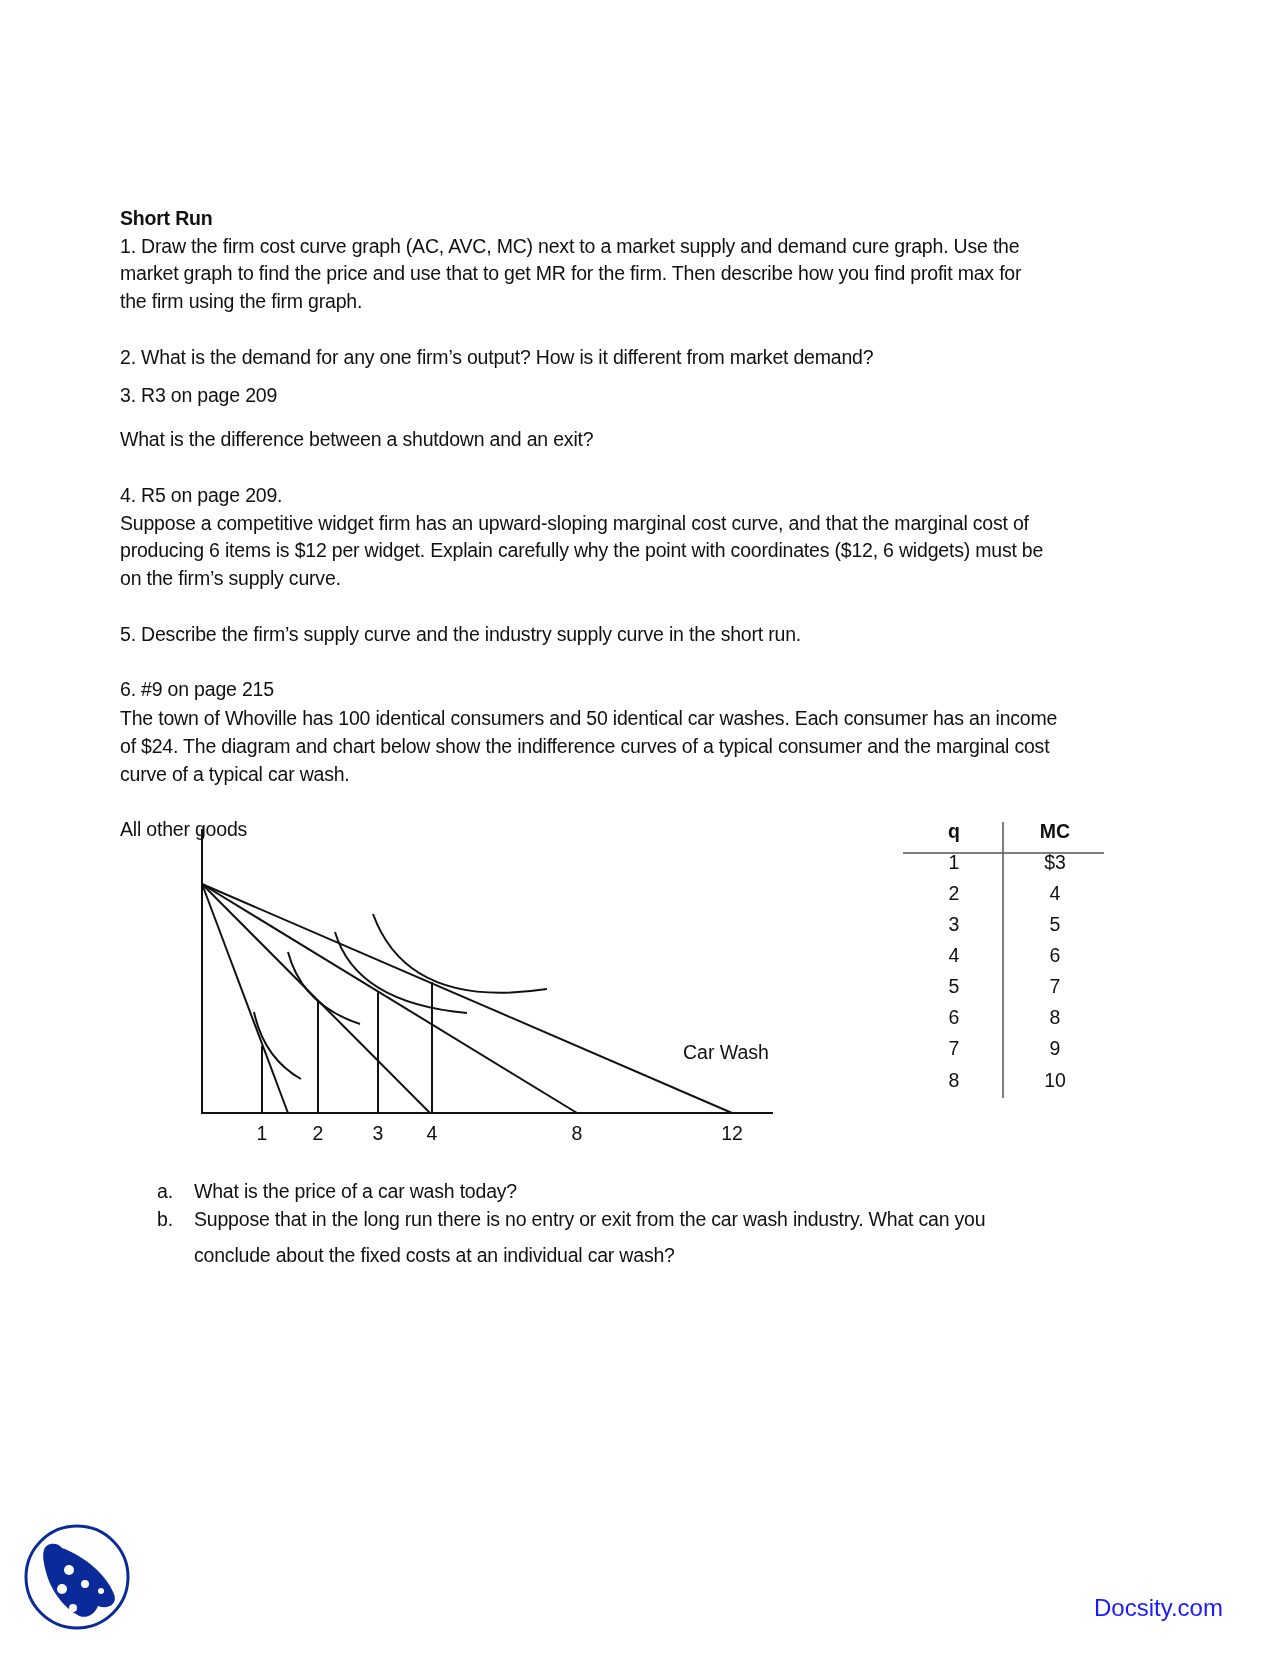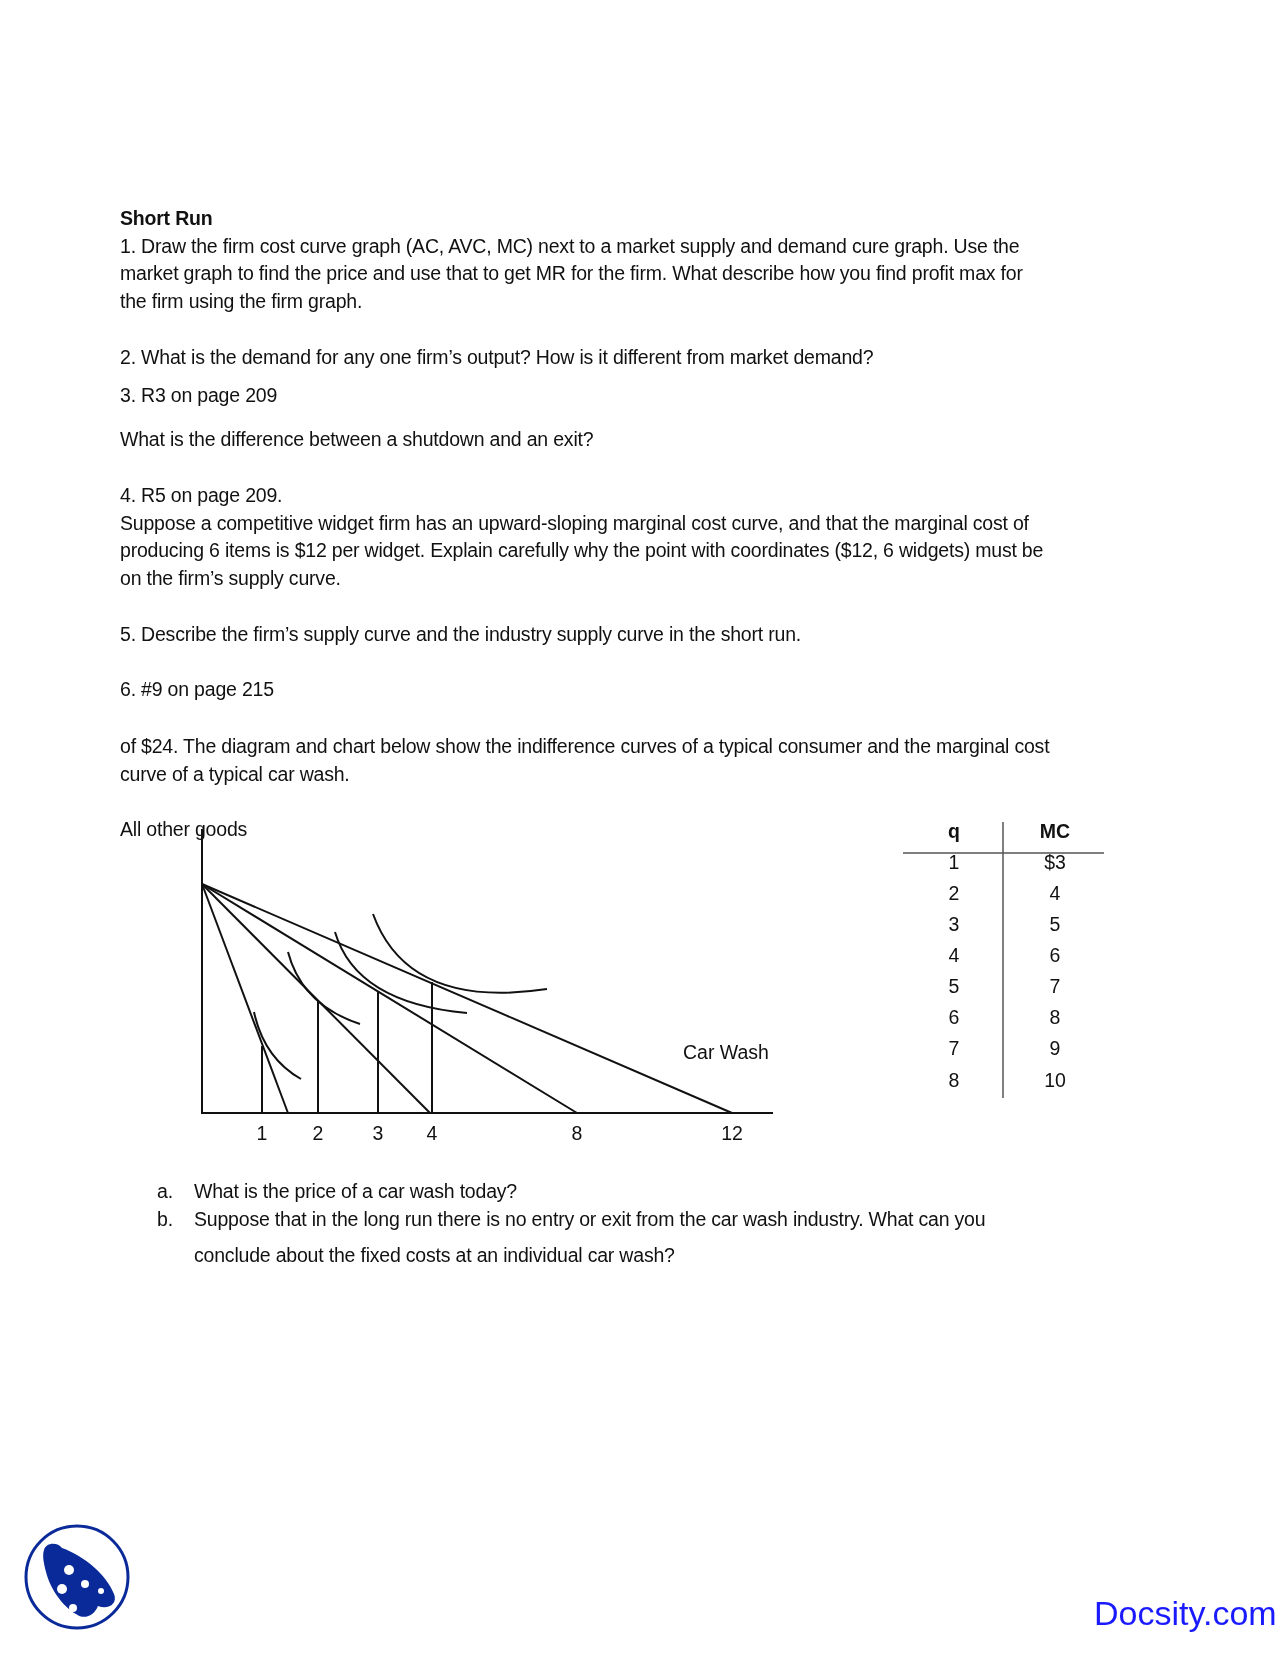--- a/index.html
+++ b/index.html
@@ -5,46 +5,47 @@
   html, body { margin: 0; padding: 0; background: #ffffff; }
   body { width: 1280px; height: 1656px; position: relative; overflow: hidden;
          font-family: "Liberation Sans", "DejaVu Sans", sans-serif; color: #111; }
   .page { position: absolute; left: 0; top: 0; width: 1280px; height: 1196px; }
   .line { position: absolute; left: 120px; font-size: 19.5px; line-height: 28px; white-space: nowrap; letter-spacing: -0.2px; }
   .bold { font-weight: bold; }
   .sub { position: absolute; font-size: 19.5px; line-height: 28px; white-space: nowrap; letter-spacing: -0.2px; }
   svg.graph { position: absolute; left: 0; top: 0; }
   .tbl-cell { position: absolute; font-size: 19.5px; line-height: 28px; text-align: center; width: 60px; }
   .logo { position: absolute; left: 22px; top: 1522px; width: 110px; height: 110px; }
-  .brand { position: absolute; left: 1094px; top: 1594px; font-size: 34px; color: #1a1aff; font-family: "Liberation Sans", sans-serif; }
+  .brand { position: absolute; left: 1094px; top: 1594px; font-size: 24px; color: #1a1aff; font-family: "Liberation Sans", sans-serif; }
 </style>
 </head>
 <body>
 
 <div class="page">
 
   <div class="line bold" style="top:204px;">Short Run</div>
 
   <div class="line" style="top:232px;">1.  Draw the firm cost curve graph (AC, AVC, MC) next to a market supply and demand cure graph. Use the</div>
-  <div class="line" style="top:259px;">market graph to find the price and use that to get MR for the firm. What describe how you find profit max for</div>
+  <div class="line" style="top:259px;">market graph to find the price and use that to get MR for the firm. Then describe how you find profit max for</div>
   <div class="line" style="top:287px;">the firm using the firm graph.</div>
 
   <div class="line" style="top:343px;">2. What is the demand for any one firm’s output? How is it different from market demand?</div>
 
   <div class="line" style="top:381px;">3.  R3 on page 209</div>
   <div class="line" style="top:425px;">What is the difference between a shutdown and an exit?</div>
 
   <div class="line" style="top:481px;">4.  R5 on page 209.</div>
   <div class="line" style="top:509px;">Suppose a competitive widget firm has an upward-sloping marginal cost curve, and that the marginal cost of</div>
   <div class="line" style="top:536px;">producing 6 items is $12 per widget. Explain carefully why the point with coordinates ($12, 6 widgets) must be</div>
   <div class="line" style="top:564px;">on the firm’s supply curve.</div>
 
   <div class="line" style="top:620px;">5. Describe the firm’s supply curve and the industry supply curve in the short run.</div>
 
   <div class="line" style="top:675px;">6. #9 on page 215</div>
+  <div class="line" style="top:704px;">The town of Whoville has 100 identical consumers and 50 identical car washes. Each consumer has an income</div>
   <div class="line" style="top:732px;">of $24. The diagram and chart below show the indifference curves of a typical consumer and the marginal cost</div>
   <div class="line" style="top:760px;">curve of a typical car wash.</div>
 
   <div class="line" style="top:815px;">All other goods</div>
 
   <svg class="graph" width="1280" height="1656">
     <g stroke="#111" stroke-width="2" fill="none">
 
       <line x1="202" y1="829" x2="202" y2="1114"></line>
       <line x1="202" y1="1113" x2="773" y2="1113"></line>

